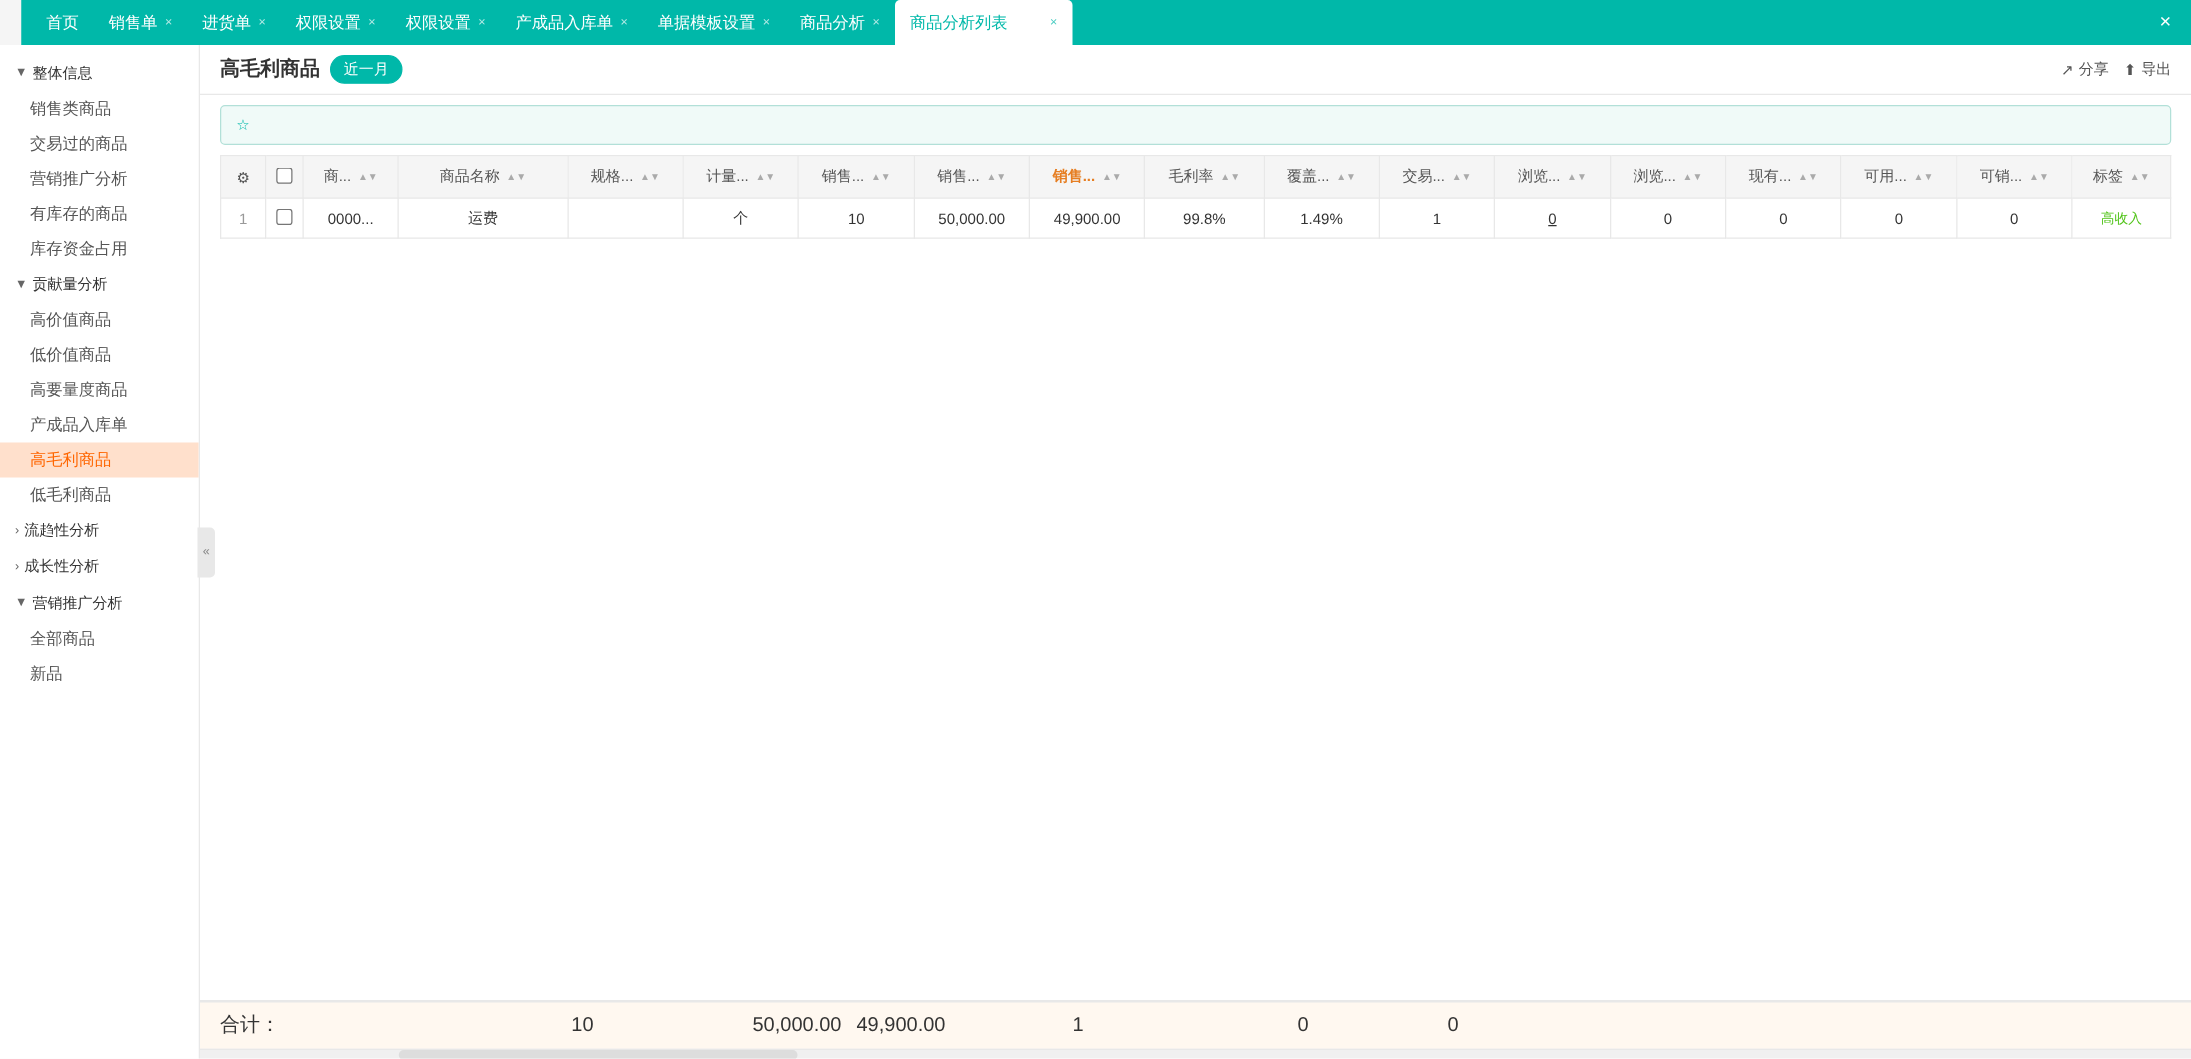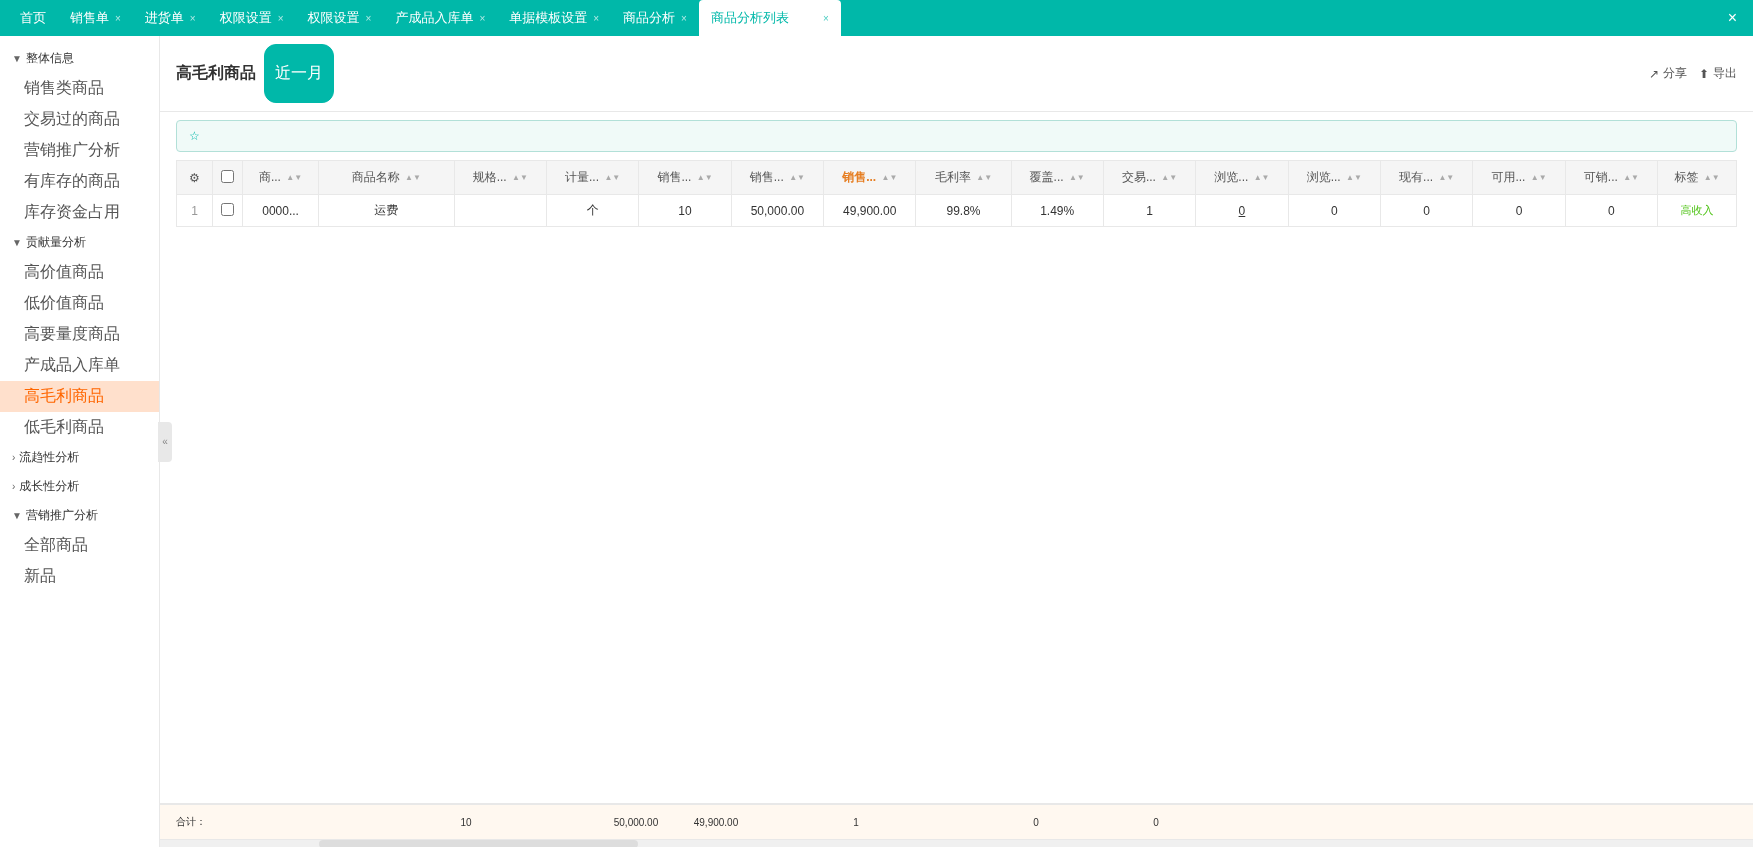--- a/index.html
+++ b/index.html
@@ -7,20 +7,21 @@
 
     
     .top-nav {
       background: #00b8a9;
       display: flex;
       align-items: center;
       height: 36px;
       padding: 0 8px;
       color: #fff;
       position: relative;
+      margin-left: 17px;
     }
     .top-nav .nav-item {
       padding: 0 12px;
       height: 36px;
       display: flex;
       align-items: center;
       cursor: pointer;
       font-size: 13px;
       white-space: nowrap;
       position: relative;
@@ -74,21 +75,21 @@
       cursor: pointer;
       font-weight: 500;
     }
     .sidebar-group-header .arrow {
       margin-right: 4px;
       font-size: 10px;
       color: #666;
     }
     .sidebar-item {
       padding: 5px 12px 5px 24px;
-      font-size: 16px;
+      font-size: 13px;
       color: #555;
       cursor: pointer;
       white-space: nowrap;
     }
     .sidebar-item.active {
       background: #ffe0cc;
       color: #f60;
       border-radius: 0;
     }
 
@@ -128,26 +129,26 @@
       border-bottom: 1px solid #e8e8e8;
       gap: 8px;
       background: #fff;
     }
     .content-title {
       font-size: 16px;
       font-weight: bold;
       color: #333;
     }
     .filter-btn {
-      padding: 18px 10px;
+      padding: 2px 10px;
       border-radius: 12px;
       border: 1px solid #00b8a9;
       color: #00b8a9;
       background: #fff;
-      font-size: 16px;
+      font-size: 12px;
       cursor: pointer;
       text-align: center;
     }
     .filter-btn.active {
       background: #00b8a9;
       color: #fff;
     }
     .search-box {
       display: flex;
       align-items: center;
@@ -248,21 +249,21 @@
       cursor: pointer;
     }
 
     
     .table-footer {
       background: #fff8f0;
       border-top: 2px solid #e8e8e8;
       display: flex;
       align-items: center;
       padding: 8px 16px;
-      font-size: 10px;
+      font-size: 16px;
       color: #333;
       min-height: 36px;
       gap: 0;
     }
     .footer-label {
       width: 160px;
       font-weight: 500;
     }
 
     

